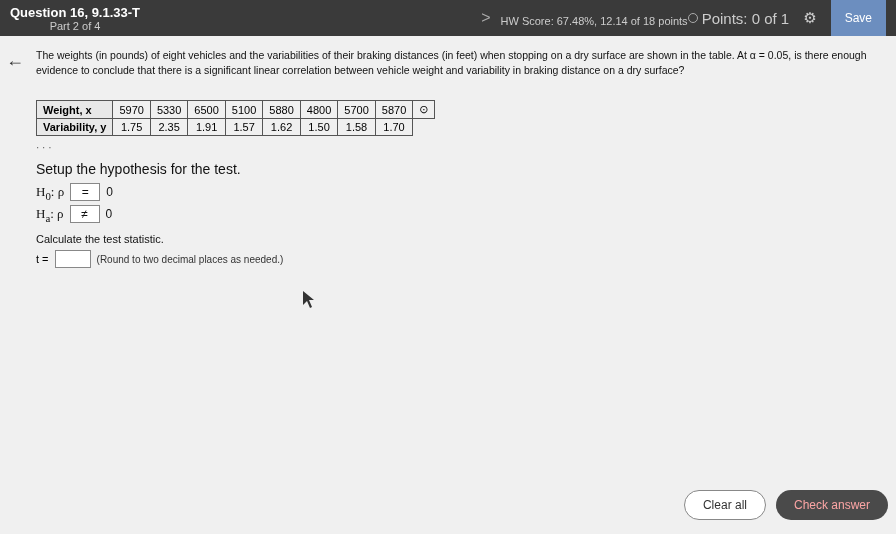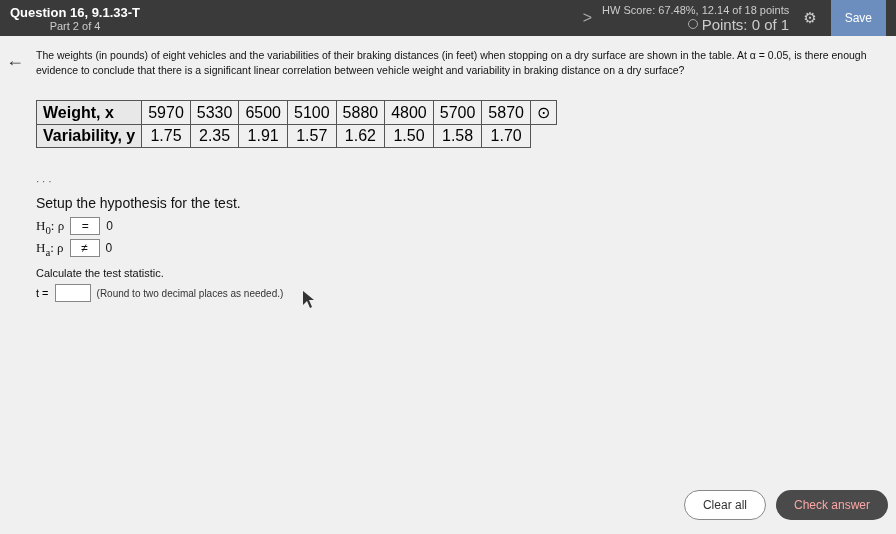--- a/index.html
+++ b/index.html
@@ -45,21 +45,21 @@
       color: #ccc;
     }
     .header-right {
       display: flex;
       align-items: center;
       gap: 14px;
       font-size: 11px;
     }
     .header-right .score-info {
       display: flex;
-      flex-direction: column;
+      flex-direction: row;
       align-items: flex-end;
       color: #ccc;
     }
     .header-right .score-info .hw-score {
       font-size: 11px;
     }
     .header-right .score-info .points {
       font-size: 15px;
       display: flex;
       align-items: center;
@@ -122,22 +122,22 @@
       font-size: 10.5px;
       color: #111;
       line-height: 1.45;
       max-width: 840px;
       margin-bottom: 22px;
     }
 
     
     .data-table {
       border-collapse: collapse;
-      font-size: 16px;
-      margin-bottom: 28px;
+      font-size: 11px;
+      margin-bottom: 6px;
     }
     .data-table td, .data-table th {
       border: 1px solid #555;
       padding: 2px 6px;
       text-align: center;
       white-space: nowrap;
     }
     .data-table .row-label {
       text-align: left;
       font-weight: bold;

